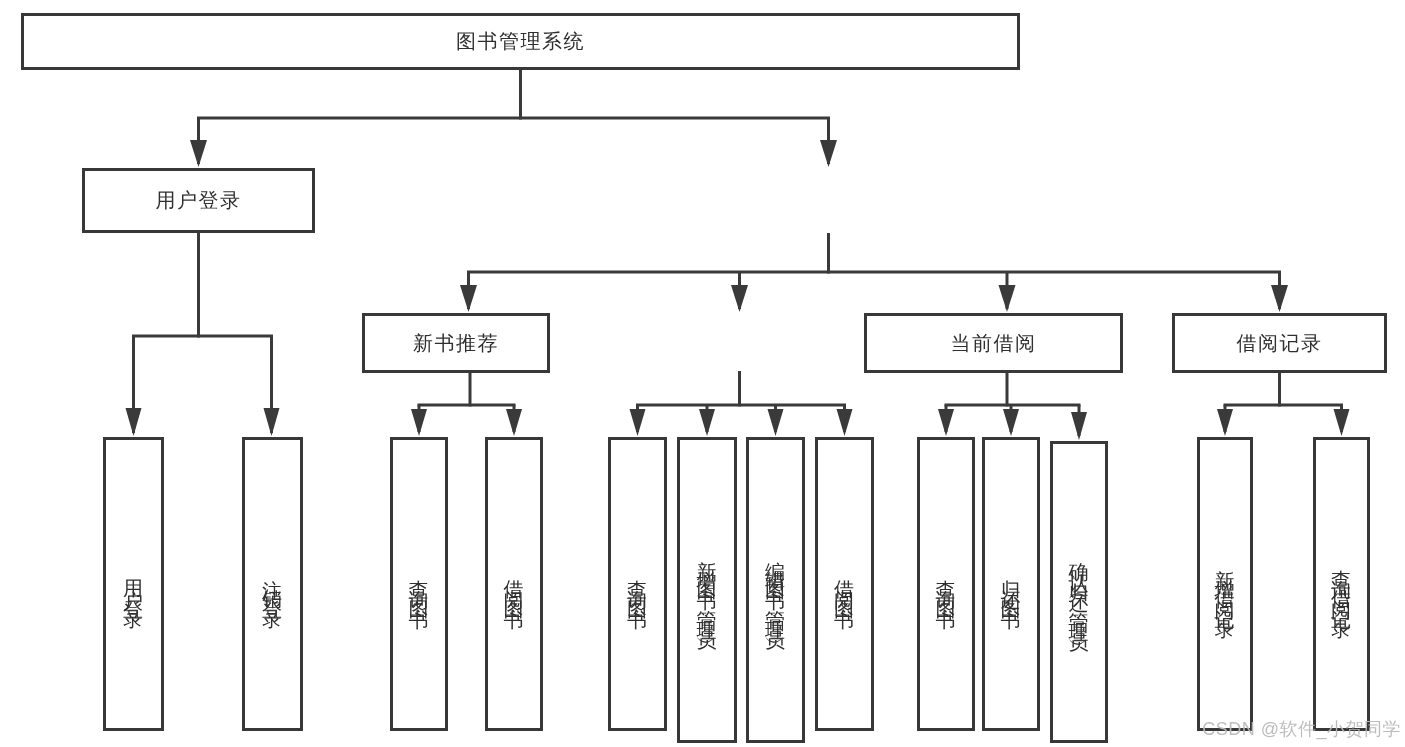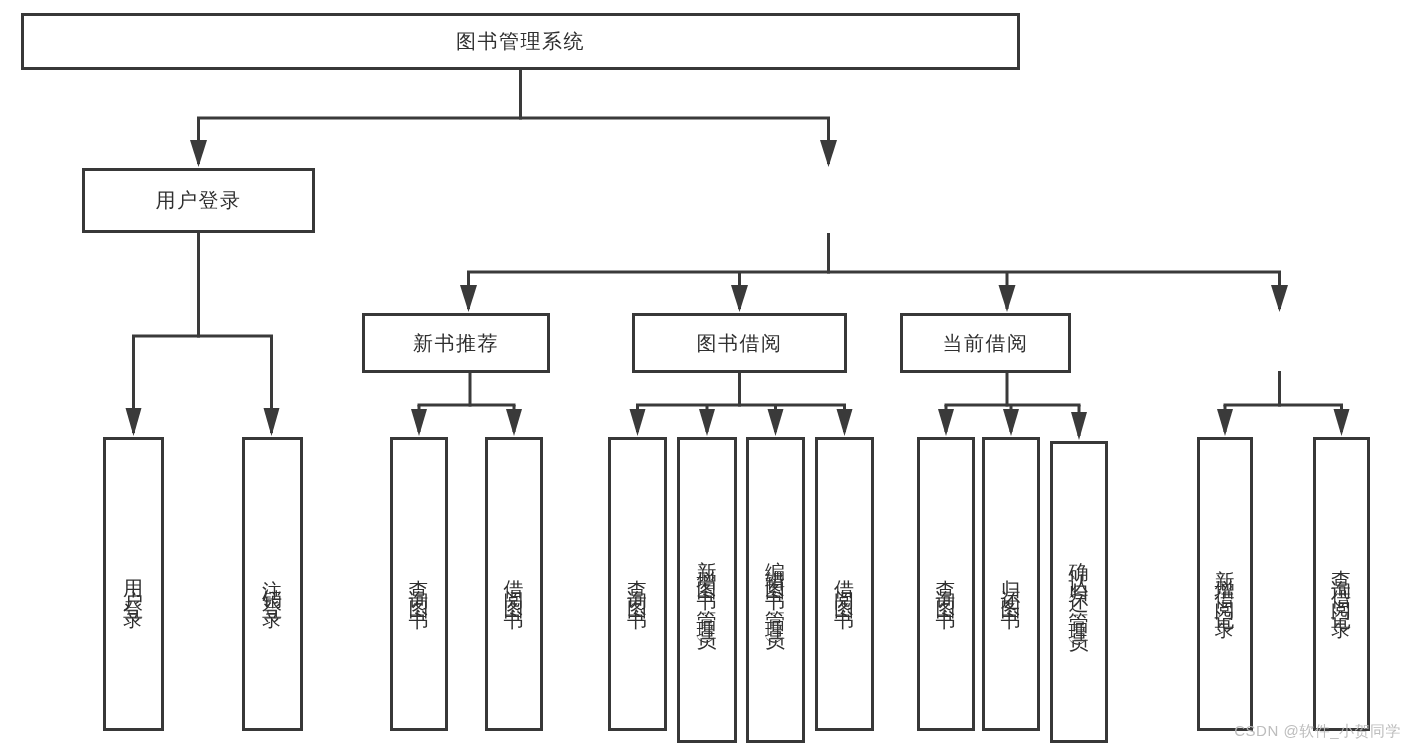--- a/index.html
+++ b/index.html
@@ -37,21 +37,21 @@
     text-orientation: mixed;
     letter-spacing: 10px;
     line-height: 1;
     white-space: nowrap;
   }
   .watermark {
     position: absolute;
     right: 4px;
     bottom: 6px;
     z-index: 3;
-    font-size: 15px;
+    font-size: 18px;
     color: rgba(185, 185, 185, 0.95);
     letter-spacing: 0.5px;
   }
 </style>
 </head>
 <body>
 
 <div class="stage">
 
   <svg class="wires" viewBox="0 0 1405 747" xmlns="http://www.w3.org/2000/svg">
@@ -134,25 +134,25 @@
     <span>图书管理系统</span>
   </div>
 
   <div class="node hnode" style="left:82px; top:168px; width:233px; height:65px">
     <span>用户登录</span>
   </div>
 
   <div class="node hnode" style="left:362px; top:313px; width:188px; height:60px">
     <span>新书推荐</span>
   </div>
-  <div class="node hnode" style="left:632px; top:313px; width:215px; height:60px">
-    <span>图书借阅</span>
+  <div class="node hnode" style="left:864px; top:313px; width:259px; height:60px">
+    <span>当前借阅</span>
   </div>
-  <div class="node hnode" style="left:900px; top:313px; width:171px; height:60px">
-    <span>当前借阅</span>
+  <div class="node hnode" style="left:1172px; top:313px; width:215px; height:60px">
+    <span>借阅记录</span>
   </div>
 
   <div class="node vnode" style="left:103px; top:437px; width:61px; height:294px">
     <span class="vtext">用户登录</span>
   </div>
   <div class="node vnode" style="left:242px; top:437px; width:61px; height:294px">
     <span class="vtext">注销登录</span>
   </div>
 
   <div class="node vnode" style="left:390px; top:437px; width:58px; height:294px">

